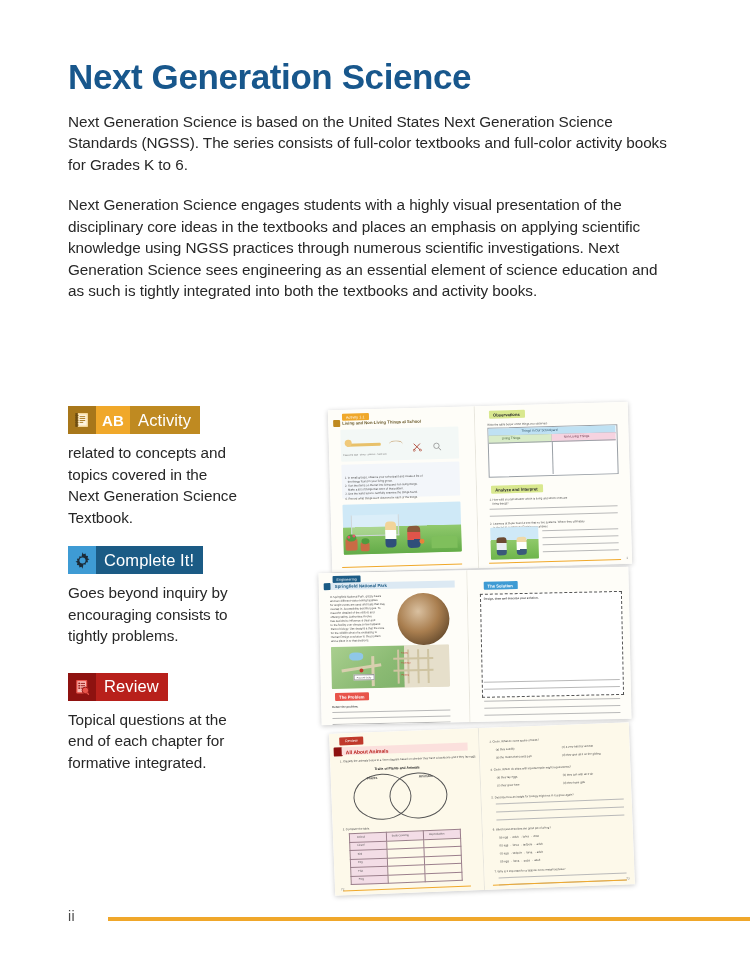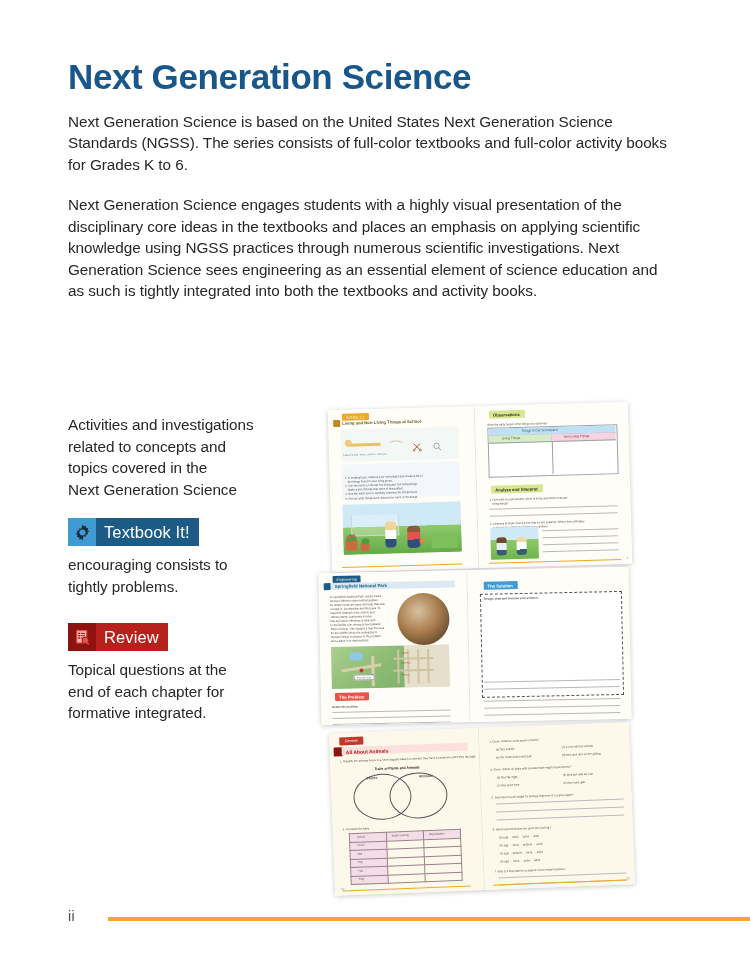--- a/index.html
+++ b/index.html
@@ -276,39 +276,64 @@
 
   <div class="content">
     <h1 class="page-title">Next Generation Science</h1>
     <p class="para">Next Generation Science is based on the United States Next Generation Science Standards (NGSS). The series consists of full-color textbooks and full-color activity books for Grades K to 6.</p>
     <p class="para">Next Generation Science engages students with a highly visual presentation of the disciplinary core ideas in the textbooks and places an emphasis on applying scientific knowledge using NGSS practices through numerous scientific investigations. Next Generation Science sees engineering as an essential element of science education and as such is tightly integrated into both the textbooks and activity books.</p>
   </div>
 
   <div class="features">
 
     <div class="feature">
+      <div class="badge badge-activity">
+        <div class="badge-icon">
+          <svg width="18" height="18" viewBox="0 0 18 18">
+            <rect x="4" y="2" width="11" height="14" rx="0.8" fill="#f4d79a"></rect>
+            <rect x="5.6" y="3.4" width="8" height="11.2" fill="#fdf3dd"></rect>
+            <rect x="2.4" y="2" width="2.4" height="14" fill="#6e4d10"></rect>
+            <g fill="#a8771a">
+              <rect x="6.6" y="5.2" width="5.6" height="0.9"></rect>
+              <rect x="6.6" y="7.1" width="5.6" height="0.9"></rect>
+              <rect x="6.6" y="9.0" width="5.6" height="0.9"></rect>
+              <rect x="6.6" y="10.9" width="3.6" height="0.9"></rect>
+            </g>
+            <g fill="#6e4d10">
+              <rect x="2.0" y="4.0" width="3.6" height="0.9" rx="0.45"></rect>
+              <rect x="2.0" y="6.4" width="3.6" height="0.9" rx="0.45"></rect>
+              <rect x="2.0" y="8.8" width="3.6" height="0.9" rx="0.45"></rect>
+              <rect x="2.0" y="11.2" width="3.6" height="0.9" rx="0.45"></rect>
+              <rect x="2.0" y="13.6" width="3.6" height="0.9" rx="0.45"></rect>
+            </g>
+          </svg>
+        </div>
+        <div class="badge-mid">AB</div>
+        <div class="badge-label">Activity</div>
+      </div>
       <p class="feature-text">
-        <span>Activities and investigations</span>
         <span>related to concepts and</span>
         <span>topics covered in the</span>
         <span>Next Generation Science</span>
+        <span>Textbook.</span>
       </p>
     </div>
 
     <div class="feature">
       <div class="badge badge-engineer">
         <div class="badge-icon">
           <svg width="19" height="19" viewBox="0 0 20 20">
             <path fill="#1c2b38" d="M10 1.3l1.05 2.0 2.2-.55.35 2.25 2.25.35-.55 2.2 2.0 1.05-2.0 1.05.55 2.2-2.25.35-.35 2.25-2.2-.55L10 18.7l-1.05-2.0-2.2.55-.35-2.25-2.25-.35.55-2.2L2.7 11.4l2.0-1.05-.55-2.2 2.25-.35.35-2.25 2.2.55z"></path>
             <circle cx="10" cy="10" r="3.2" fill="#3e9bd4"></circle>
           </svg>
         </div>
-        <div class="badge-label">Textbook It!</div>
+        <div class="badge-label">Complete It!</div>
       </div>
       <p class="feature-text">
+        <span>Goes beyond inquiry by</span>
         <span>encouraging consists to</span>
         <span>tightly problems.</span>
       </p>
     </div>
 
     <div class="feature" style="margin-top:26px;">
       <div class="badge badge-review">
         <div class="badge-icon">
           <svg width="18" height="18" viewBox="0 0 18 18">
             <rect x="3.2" y="2.0" width="11" height="13.4" rx="0.8" fill="#e8544a"></rect>

